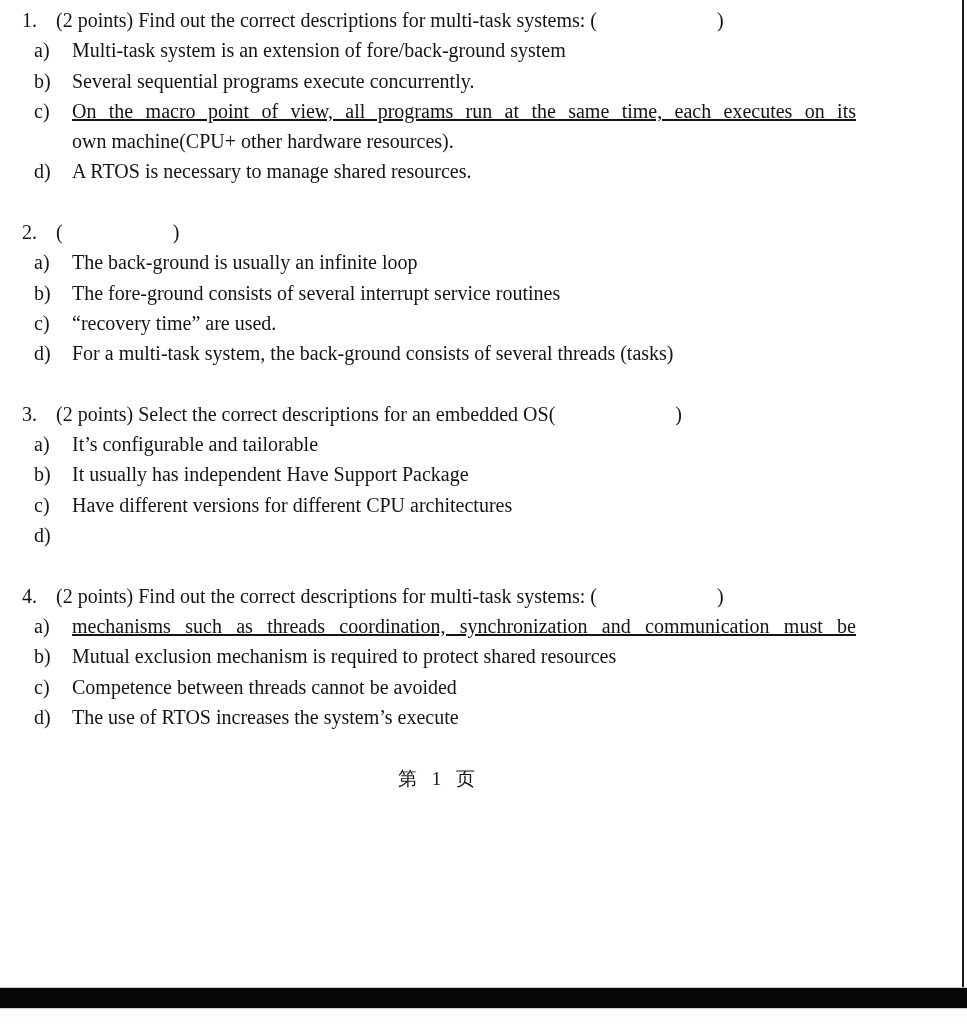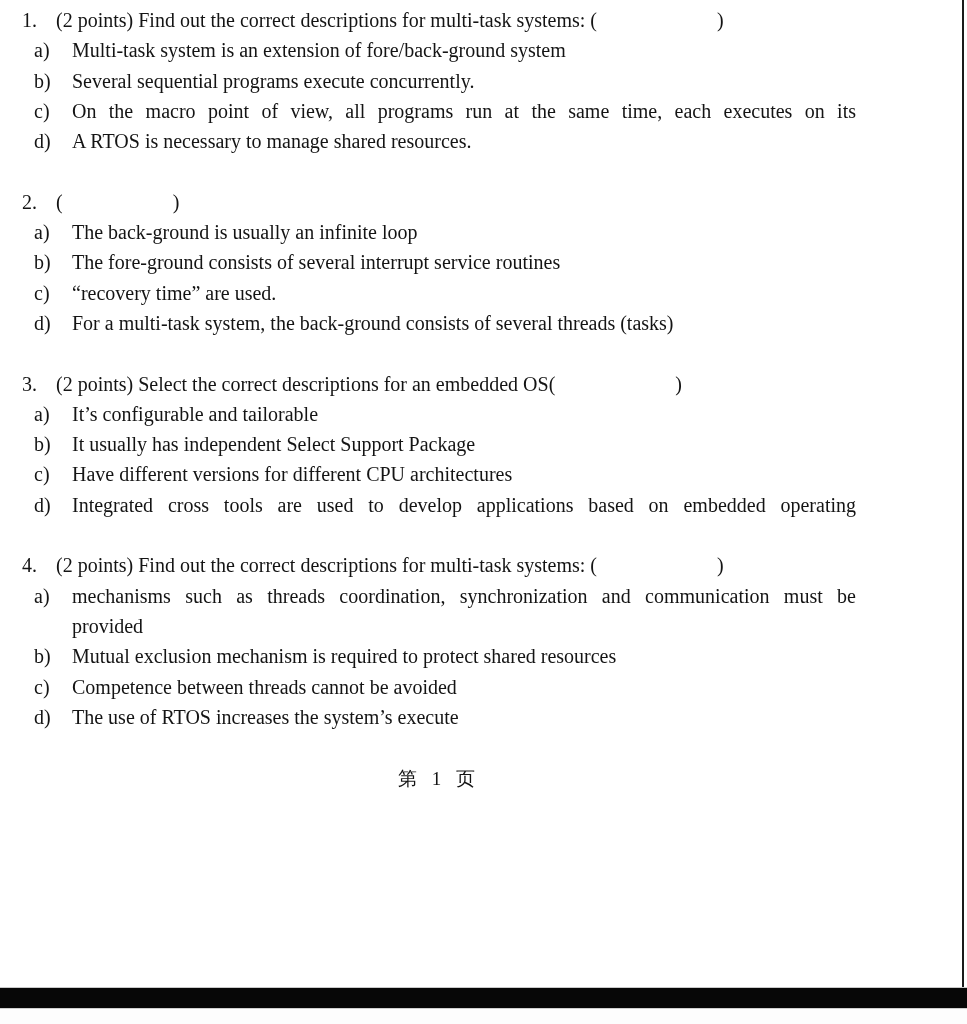--- a/index.html
+++ b/index.html
@@ -38,20 +38,21 @@
   .opt-letter {
     flex: none;
     width: 38px;
   }
   .opt-text { flex: 1; min-width: 0; }
   .line { white-space: nowrap; }
   .line.just {
     white-space: normal;
     text-align: justify;
     text-align-last: justify;
+    text-decoration: underline;
   }
   .footer {
     margin-top: 32px;
     text-align: center;
     font-size: 19px;
     letter-spacing: 5px;
     white-space: pre;
   }
   .right-border-line {
     position: absolute;
@@ -102,20 +103,21 @@
     <div class="opt">
       <span class="opt-letter">b)</span>
       <div class="opt-text">
         <div class="line">Several sequential programs execute concurrently.</div>
       </div>
     </div>
     <div class="opt">
       <span class="opt-letter">c)</span>
       <div class="opt-text">
         <div class="line just">On the macro point of view, all programs run at the same time, each executes on its</div>
+        <div class="line">own machine(CPU+ other hardware resources).</div>
       </div>
     </div>
     <div class="opt">
       <span class="opt-letter">d)</span>
       <div class="opt-text">
         <div class="line">A RTOS is necessary to manage shared resources.</div>
       </div>
     </div>
   </div>
 
@@ -161,49 +163,47 @@
     </div>
     <div class="opt">
       <span class="opt-letter">a)</span>
       <div class="opt-text">
         <div class="line">It’s configurable and tailorable</div>
       </div>
     </div>
     <div class="opt">
       <span class="opt-letter">b)</span>
       <div class="opt-text">
-        <div class="line">It usually has independent Select Support Package</div>
+        <div class="line">It usually has independent Have Support Package</div>
       </div>
     </div>
     <div class="opt">
       <span class="opt-letter">c)</span>
       <div class="opt-text">
         <div class="line">Have different versions for different CPU architectures</div>
       </div>
     </div>
     <div class="opt">
       <span class="opt-letter">d)</span>
       <div class="opt-text">
-        <div class="line just">Integrated cross tools are used to develop applications based on embedded operating</div>
       </div>
     </div>
   </div>
 
   <div class="question">
     <div class="q-header">
       <span class="q-num">4.</span>
       <div class="q-title">
         <div class="line">(2 points) Find out the correct descriptions for multi-task systems: (&nbsp;&nbsp;&nbsp;&nbsp;&nbsp;&nbsp;&nbsp;&nbsp;&nbsp;&nbsp;&nbsp;&nbsp;&nbsp;&nbsp;&nbsp;&nbsp;&nbsp;&nbsp;&nbsp;&nbsp;&nbsp;&nbsp;&nbsp;&nbsp;)</div>
       </div>
     </div>
     <div class="opt">
       <span class="opt-letter">a)</span>
       <div class="opt-text">
         <div class="line just">mechanisms such as threads coordination, synchronization and communication must be</div>
-        <div class="line">provided</div>
       </div>
     </div>
     <div class="opt">
       <span class="opt-letter">b)</span>
       <div class="opt-text">
         <div class="line">Mutual exclusion mechanism is required to protect shared resources</div>
       </div>
     </div>
     <div class="opt">
       <span class="opt-letter">c)</span>

